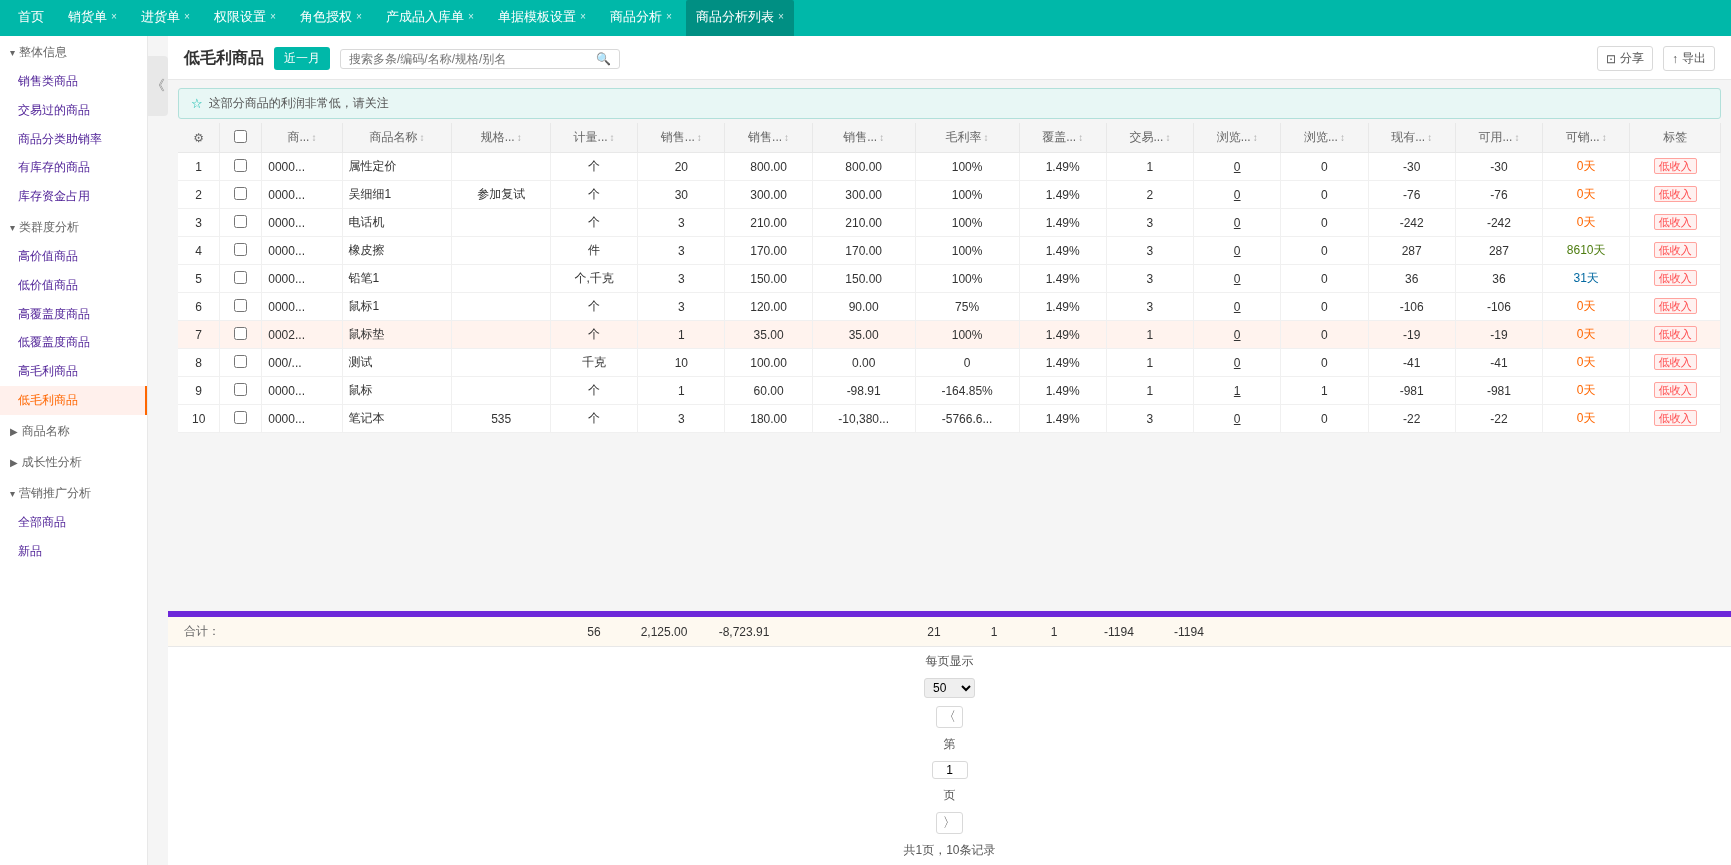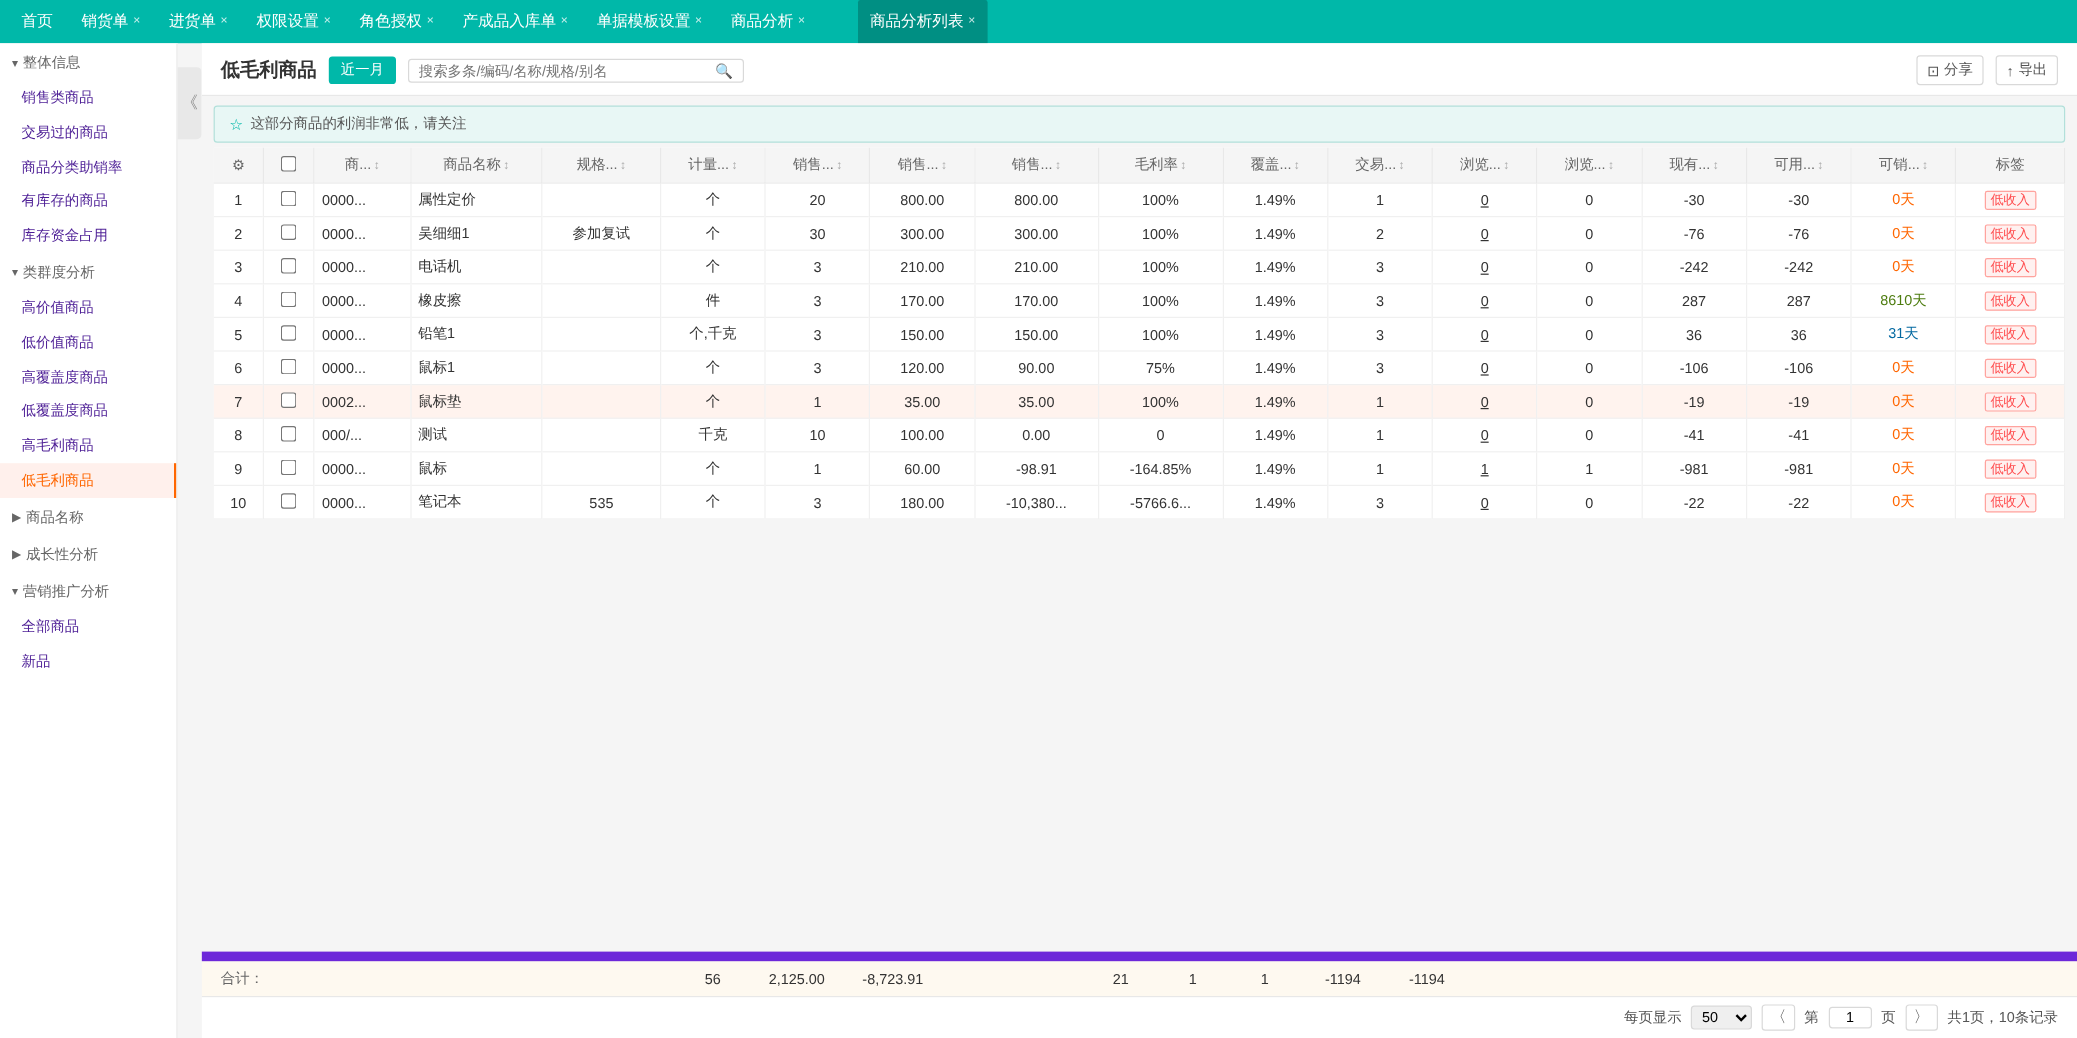--- a/index.html
+++ b/index.html
@@ -6,37 +6,37 @@
     body { font-family: "Microsoft YaHei", SimHei, sans-serif; font-size: 12px; background: #f5f5f5; color: #333; }
 
     
     .top-nav {
       background: #00b8a9;
       display: flex;
       align-items: center;
       height: 36px;
       padding: 0 8px;
       gap: 4px;
+      font-family: Liberation Mono, monospace;
     }
     .top-nav .nav-item {
       color: #fff;
       padding: 0 10px;
       height: 36px;
       line-height: 36px;
       cursor: pointer;
       font-size: 13px;
       display: flex;
       align-items: center;
       gap: 4px;
       white-space: nowrap;
     }
     .top-nav .nav-item.active {
       background: #008f83;
       border-radius: 2px 2px 0 0;
-      margin-left: 30px;
     }
     .top-nav .nav-item .close-x {
       font-size: 10px;
       opacity: 0.8;
     }
 
     
     .app-layout {
       display: flex;
       height: calc(100vh - 36px);
@@ -206,40 +206,41 @@
       font-size: 11px;
     }
     .link-underline {
       text-decoration: underline;
       cursor: pointer;
     }
 
     
     .footer-totals {
       background: #fef9f0;
-      border-top: 8px solid #6d28d9;
+      border-top: 6px solid #6d28d9;
       padding: 6px 16px;
       display: flex;
       align-items: center;
       gap: 0;
       font-size: 12px;
     }
     .footer-totals .label { color: #666; margin-right: 4px; }
 
     
     .pagination-bar {
       background: #fff;
       border-top: 1px solid #e8e8e8;
       padding: 6px 16px;
       display: flex;
       align-items: center;
       justify-content: flex-end;
       gap: 8px;
       font-size: 12px;
       color: #555;
+      flex-direction: column;
     }
     .pagination-bar select {
       border: 1px solid #d9d9d9;
       border-radius: 3px;
       padding: 1px 4px;
       font-size: 12px;
     }
     .pagination-bar .page-btn {
       border: 1px solid #d9d9d9;
       background: #fff;

